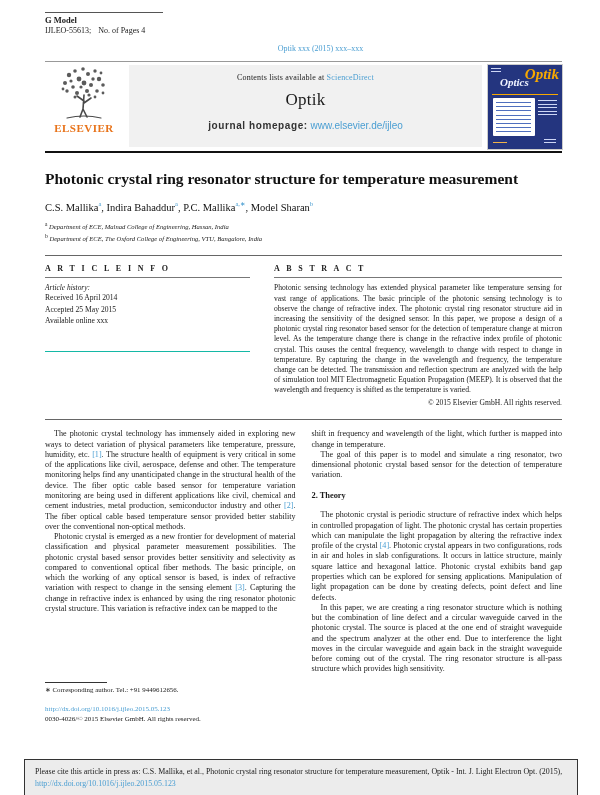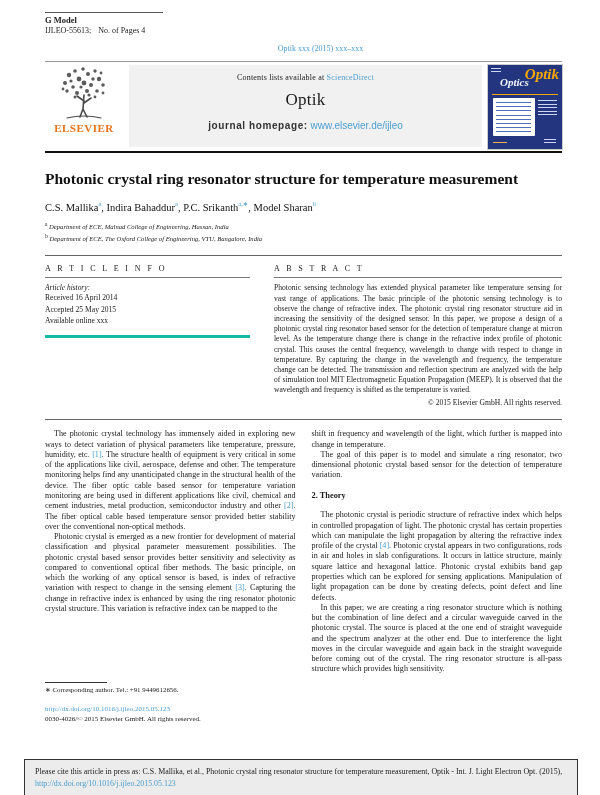--- a/index.html
+++ b/index.html
@@ -54,22 +54,22 @@
   .authors { margin:11px 38px 0 45px; font-size:10.5px; color:#111; }
   .authors sup { font-size:6.5px; color:#4a9ed2; }
   .affils { margin:8px 38px 0 45px; font-size:6.6px; font-style:italic; line-height:1.5; }
   .affils sup { font-size:5.5px; font-style:normal; }
 
   
   .toprule { border-top:1px solid #666; margin:11px 38px 0 45px; }
   .info-abs { margin:0 38px 0 45px; display:flex; gap:24px; padding:8px 0 12px; }
   .info-col { width:205px; flex:none; }
   .abs-col { flex:1; }
-  .sec-head { font-size:8px; letter-spacing:2.4px; color:#222; padding-bottom:4px; border-bottom:1px solid #777; font-weight:normal; }
-  .hist-block { border-bottom:3px solid #14b8a6; padding:5px 0 8px; }
+  .sec-head { font-size:8px; letter-spacing:2.4px; color:#222; padding-bottom:4px; border-bottom:1px solid #777; font-weight:bold; }
+  .hist-block { border-bottom:1px solid #14b8a6; padding:5px 0 24px; }
   .info-col .lbl { font-style:italic; font-size:7.4px; }
   .info-list { font-size:7.6px; line-height:1.5; }
   .kw-block { padding-top:5px; }
   .abs-text { font-size:7.6px; line-height:1.34; text-align:justify; padding-top:5px; }
   .abs-copy { font-size:7.6px; text-align:right; margin-top:3px; }
   .botrule { border-top:1px solid #666; margin:0 38px 0 45px; }
 
   
   .body-cols { margin:9px 38px 0 45px; display:flex; gap:16px; }
   .bcol { flex:1; font-size:8.1px; line-height:1.27; text-align:justify; }
@@ -161,21 +161,21 @@
       <div class="cover-rule"></div>
       <div class="cover-panel"></div>
       <div class="cover-side"></div>
       <div class="cover-b1"></div>
       <div class="cover-b2"></div>
     </div>
   </div>
 
   <h1 class="title">Photonic crystal ring resonator structure for temperature measurement</h1>
 
-  <div class="authors"><span>C.S. Mallika</span><sup>a</sup><span>, </span><span>Indira Bahaddur</span><sup>a</sup><span>, </span><span>P.C. Srikanth</span><sup>a,∗</sup><span>, </span><span>Model Sharan</span><sup>b</sup><span></span></div>
+  <div class="authors"><span>C.S. Mallika</span><sup>a</sup><span>, </span><span>Indira Bahaddur</span><sup>a</sup><span>, </span><span>P.C. Mallika</span><sup>a,∗</sup><span>, </span><span>Model Sharan</span><sup>b</sup><span></span></div>
 
   <div class="affils">
     <div><sup>a</sup> <span>Department of ECE, Malnad College of Engineering, Hassan, India</span></div>
     <div><sup>b</sup> <span>Department of ECE, The Oxford College of Engineering, VTU, Bangalore, India</span></div>
   </div>
 
   <div class="toprule"></div>
   <div class="info-abs">
     <div class="info-col">
       <div class="sec-head">A R T I C L E    I N F O</div>

